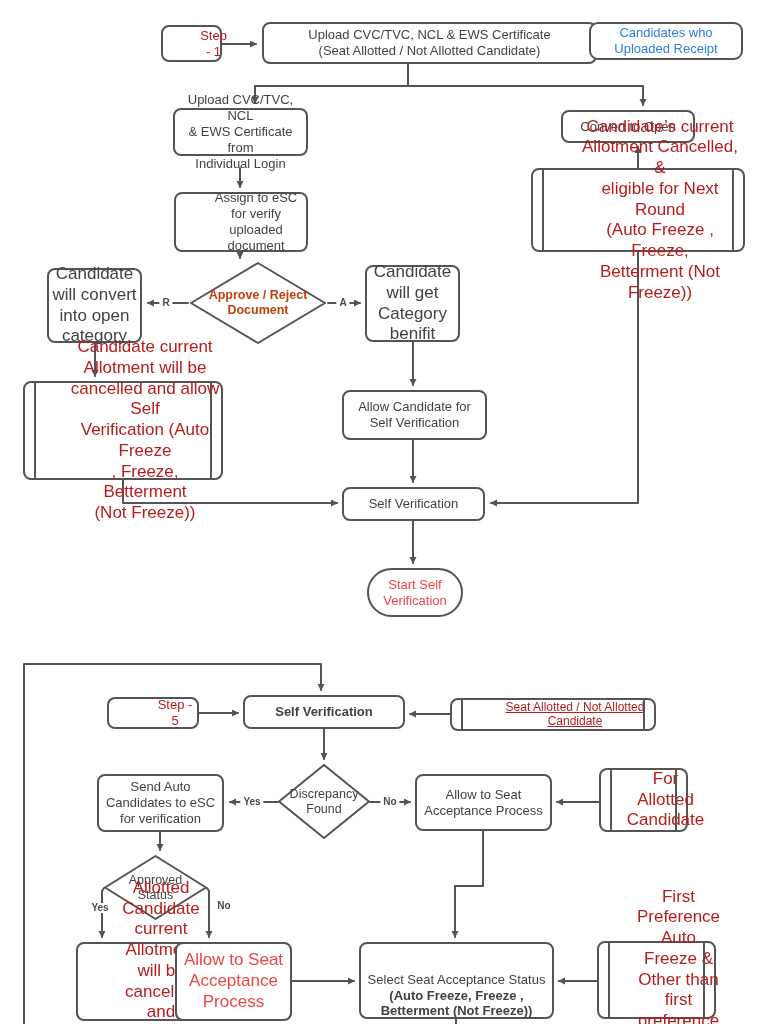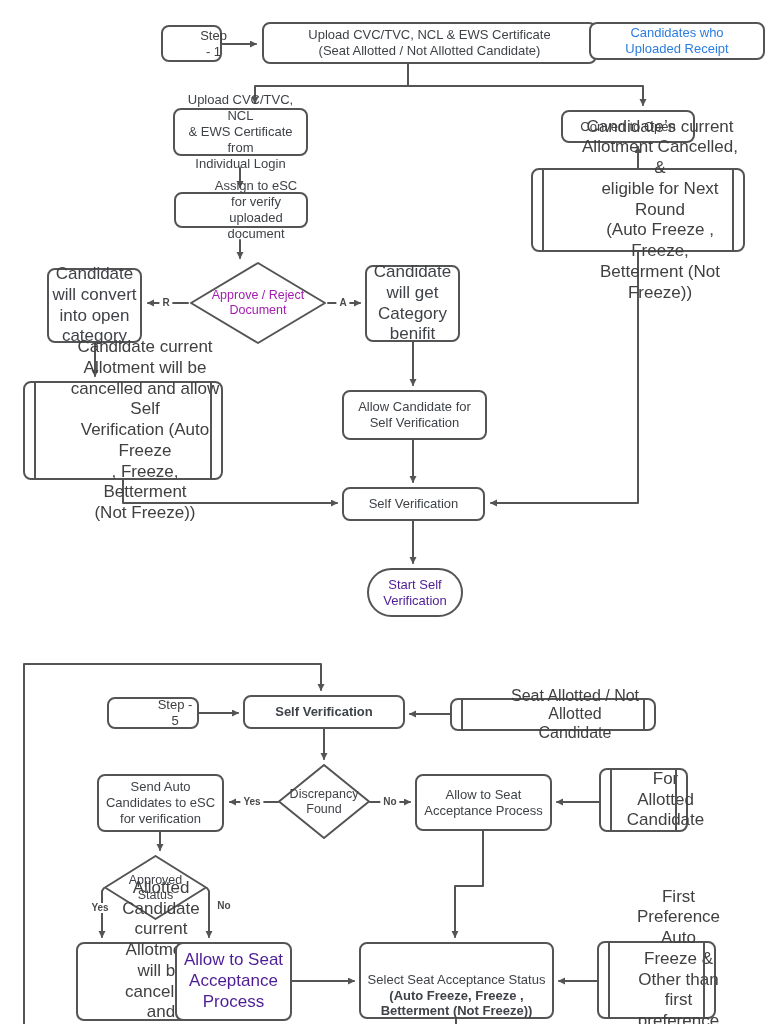--- a/index.html
+++ b/index.html
@@ -11,23 +11,23 @@
   .node{
     position:absolute;z-index:1;box-sizing:border-box;background:#fff;
     border:2px solid #545454;border-radius:8px;
     display:flex;align-items:center;justify-content:center;
     text-align:center;white-space:pre-line;font-size:13px;line-height:1.22;
   }
   .node .txt{white-space:pre-line;}
   .stadium{border-radius:26px;}
   .predef .vbar{position:absolute;top:-1px;bottom:-1px;width:0;border-left:2px solid #545454;}
   .predef .vbar.l{left:9px;} .predef .vbar.r{right:9px;}
-  .red{color:#404040;padding-left:44px;} .blue{color:#2b7de1;} .green{color:#4c1d95;} .purple{color:#a21caf;}
+  .red{color:#b91c1c;padding-left:44px;} .blue{color:#2b7de1;} .green{color:#ef4444;} .purple{color:#c2410c;font-weight:bold;}
   .bold{font-weight:700;}
-  .fs12{font-size:16px;} .fs125{font-size:17px;}
+  .fs12{font-size:12px;text-decoration:underline;} .fs125{font-size:17px;}
   .diamond{position:absolute;z-index:1;}
   .diamond svg{position:absolute;left:0;top:0;}
   .diamond .txt{
     position:absolute;left:0;top:0;right:0;bottom:0;z-index:2;
     display:flex;align-items:center;justify-content:center;
     text-align:center;white-space:pre-line;font-size:12.5px;line-height:1.2;
   }
   .edge-label{
     position:absolute;z-index:2;transform:translate(-50%,-50%);
     font-size:10px;font-weight:700;color:#4a4a4a;background:#fff;padding:0 3px;line-height:1;
@@ -79,30 +79,30 @@
       <path d="M597,981 L559,981" marker-end="url(#arr)"></path>
       <path d="M456,1019 L456,1024"></path>
     </g>
   </svg>
 
   <div class="node red" style="left:161px;top:25px;width:61px;height:37px;">Step - 1</div>
 
   <div class="node" style="left:262px;top:22px;width:335px;height:42px;">Upload CVC/TVC, NCL &amp; EWS Certificate
 (Seat Allotted / Not Allotted Candidate)</div>
 
-  <div class="node blue" style="left:589px;top:22px;width:176px;height:38px;">Candidates who
+  <div class="node blue" style="left:589px;top:22px;width:154px;height:38px;border-radius:9px;">Candidates who
 Uploaded Receipt</div>
 
   <div class="node" style="left:173px;top:108px;width:135px;height:48px;">Upload CVC/TVC, NCL
 &amp; EWS Certificate from
 Individual Login</div>
 
   <div class="node" style="left:561px;top:110px;width:134px;height:33px;">Convert to Open</div>
 
-  <div class="node" style="left:174px;top:192px;width:134px;height:36px;padding-left:30px;">Assign to eSC for verify
+  <div class="node" style="left:174px;top:192px;width:134px;height:60px;padding-left:30px;">Assign to eSC for verify
 uploaded document</div>
 
   <div class="node predef red fs125" style="left:531px;top:168px;width:214px;height:84px;">
     <span class="vbar l"></span>
     <span class="vbar r"></span>
     <div class="txt">Candidate’s current
 Allotment Cancelled, &amp;
 eligible for Next Round
 (Auto Freeze , Freeze,
 Betterment (Not Freeze))</div>

